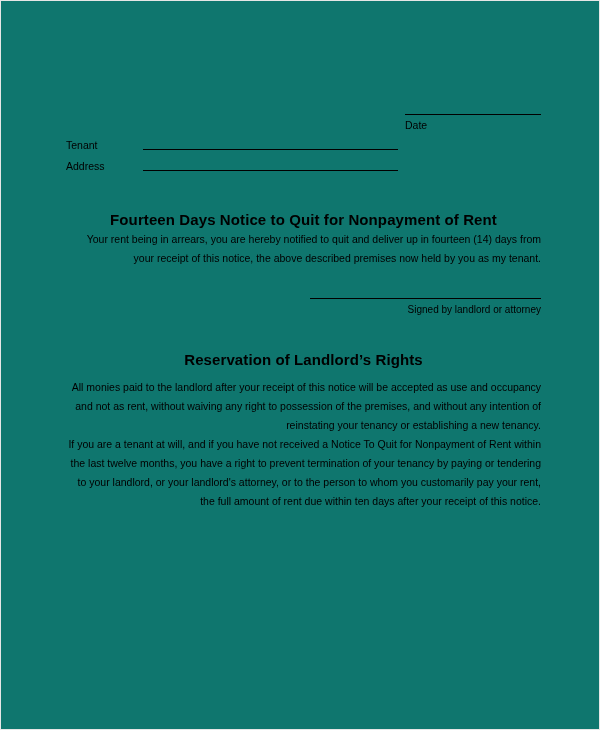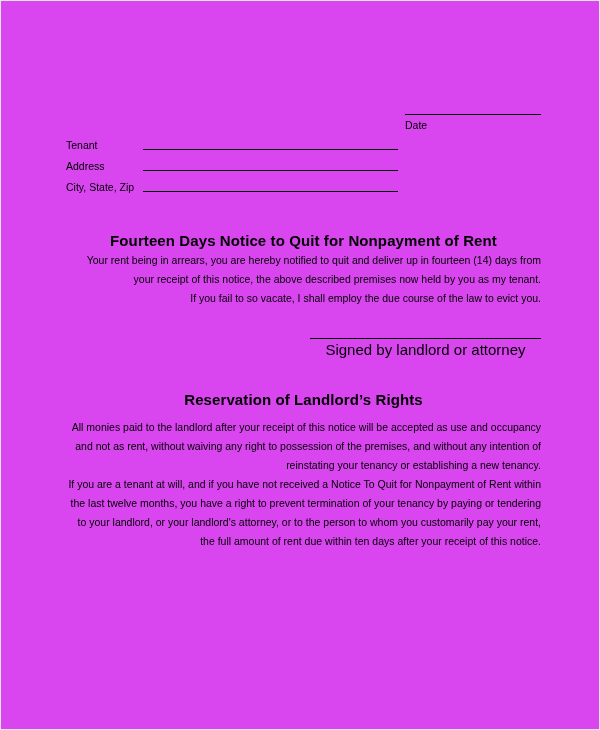--- a/index.html
+++ b/index.html
@@ -9,21 +9,21 @@
   }
   body {
     font-family: "Liberation Sans", "DejaVu Sans", sans-serif;
     color: #000000;
   }
   .page {
     position: relative;
     width: 600px;
     height: 730px;
     box-sizing: border-box;
-    background: #d946ef;
+    background: #0f766e;
     border: 1px solid #e6e6e6;
     overflow: hidden;
   }
   .content {
     position: absolute;
     left: 65px;
     top: 0;
     width: 475px;
   }
 
@@ -112,23 +112,23 @@
   
   .signature-block {
     margin-top: 30px;
     display: flex;
     justify-content: flex-end;
   }
   .signature-field {
     width: 231px;
   }
   .signature-caption {
-    font-size: 15px;
+    font-size: 10px;
     line-height: 14px;
-    text-align: center;
+    text-align: right;
     padding-top: 4px;
   }
 </style>
 </head>
 <body>
 
 <div class="page">
   <div class="content">
 
     <div class="date-block">
@@ -140,31 +140,26 @@
 
     <div class="fields">
       <div class="field-row">
         <div class="field-label">Tenant</div>
         <div class="field-rule"></div>
       </div>
       <div class="field-row">
         <div class="field-label">Address</div>
         <div class="field-rule"></div>
       </div>
-      <div class="field-row">
-        <div class="field-label">City, State, Zip</div>
-        <div class="field-rule"></div>
-      </div>
     </div>
 
     <h1 class="doc-title">Fourteen Days Notice to Quit for Nonpayment of Rent</h1>
 
     <p class="body-text para-gap-lg">Your rent being in arrears, you are hereby notified to quit and deliver up in fourteen (14) days from your receipt of this notice, the above described premises now held by you as my tenant.</p>
 
-    <p class="body-text para-gap-md">If you fail to so vacate, I shall employ the due course of the law to evict you.</p>
 
     <div class="signature-block">
       <div class="signature-field">
         <div class="rule"></div>
         <div class="signature-caption">Signed by landlord or attorney</div>
       </div>
     </div>
 
     <h2 class="section-title">Reservation of Landlord’s Rights</h2>
 

